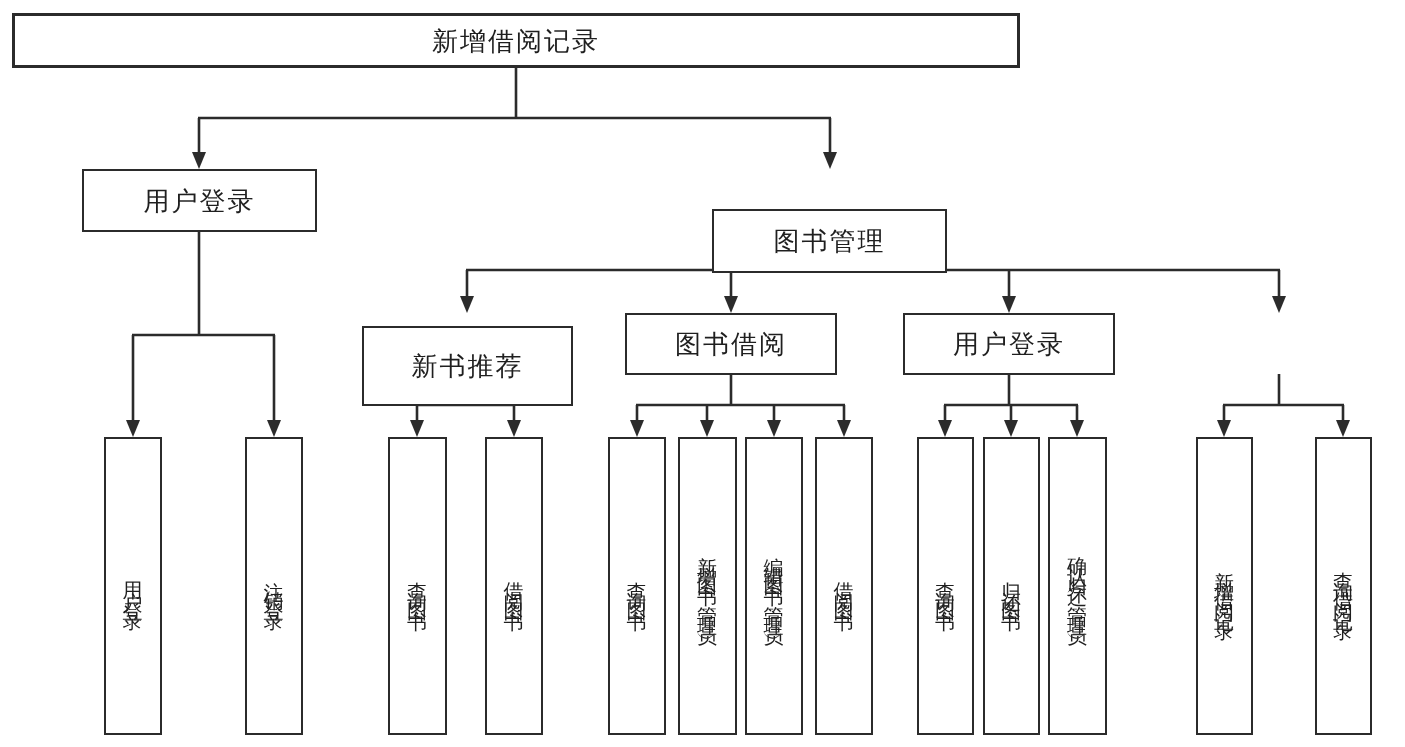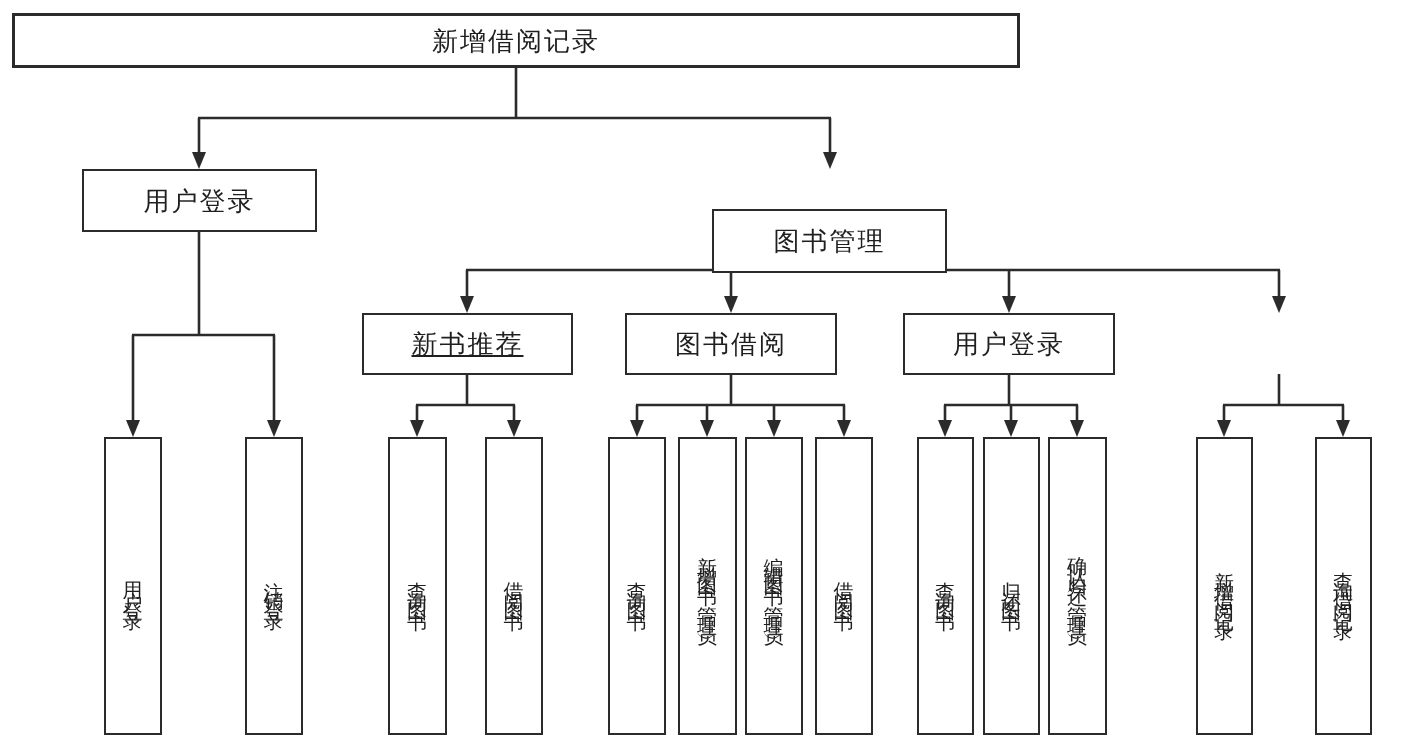--- a/index.html
+++ b/index.html
@@ -103,21 +103,21 @@
       <polygon points="1217,420 1231,420 1224,437"></polygon>
       <polygon points="1336,420 1350,420 1343,437"></polygon>
     </g>
   </svg>
 
   <div class="box box-h box-root" style="left:12px; top:13px; width:1008px; height:55px;">新增借阅记录</div>
 
   <div class="box box-h" style="left:82px; top:169px; width:235px; height:63px;">用户登录</div>
   <div class="box box-h" style="left:712px; top:169px; width:235px; height:64px;margin-top:40px;">图书管理</div>
 
-  <div class="box box-h" style="left:362px; top:313px; width:211px; height:62px;text-decoration:underline;">新书推荐</div>
+  <div class="box box-h" style="left:362px; top:326px; width:211px; height:80px;">新书推荐</div>
   <div class="box box-h" style="left:625px; top:313px; width:212px; height:62px;">图书借阅</div>
   <div class="box box-h" style="left:903px; top:313px; width:212px; height:62px;">用户登录</div>
 
   <div class="box box-v" style="left:104px; top:437px; width:58px; height:298px;">用户登录</div>
   <div class="box box-v" style="left:245px; top:437px; width:58px; height:298px;">注销登录</div>
 
   <div class="box box-v" style="left:388px; top:437px; width:59px; height:298px;">查询图书</div>
   <div class="box box-v" style="left:485px; top:437px; width:58px; height:298px;">借阅图书</div>
 
   <div class="box box-v" style="left:608px; top:437px; width:58px; height:298px;">查询图书</div>

